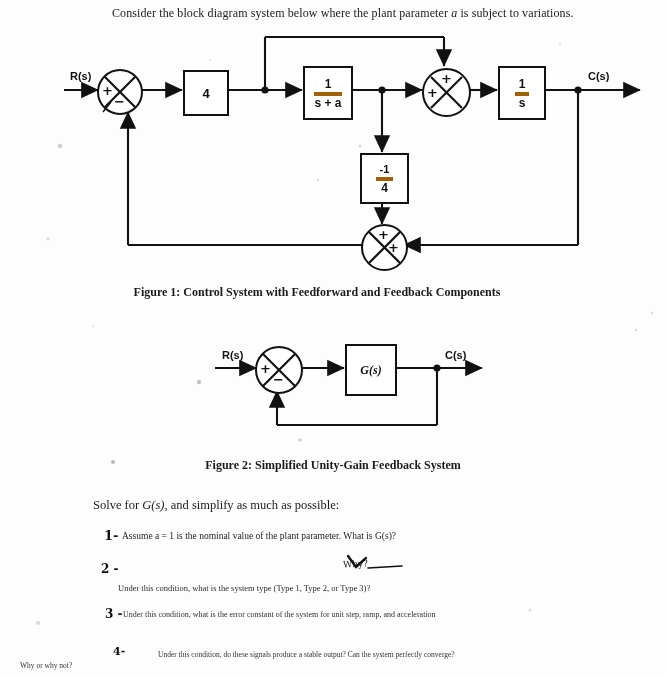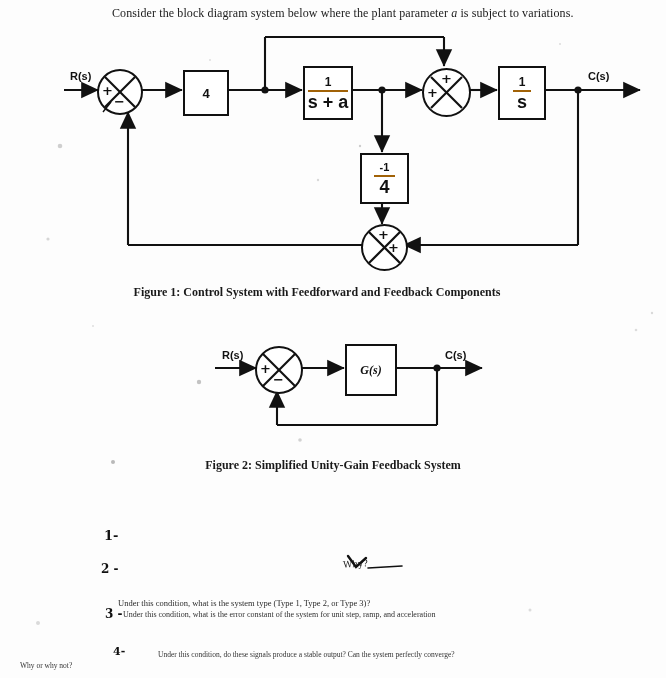--- a/index.html
+++ b/index.html
@@ -36,21 +36,21 @@
     color:#101010;
   }
   .qitem{
     position:absolute;
     font-family:"Liberation Serif", serif;
     color:#2a2a2a;
     white-space:nowrap;
   }
   #q1{left:122px;top:531px;font-size:9.5px;color:#232323;}
   #q1num{left:104px;top:528px;font-size:13px;}
-  #q2{left:118px;top:598px;font-size:8.5px;color:#2b2b2b;}
+  #q2{left:118px;top:583px;font-size:8.5px;color:#2b2b2b;}
   #q2num{left:101px;top:562px;font-size:12px;}
   #q2why{left:343px;top:559px;font-size:9px;font-family:"DejaVu Serif",serif;color:#1c1c1c;transform:rotate(-4deg);}
   #q3{left:123px;top:610px;font-size:8px;color:#303030;}
   #q3num{left:105px;top:607px;font-size:12px;}
   #q4{left:130px;top:650px;font-size:7.5px;color:#333;padding-left:28px;}
   #q4num{left:113px;top:645px;font-size:11px;}
   #q4b{left:20px;top:661px;font-size:7.5px;color:#343434;}
 
   
   .diagram{position:absolute;left:0;top:0;width:666px;height:678px;pointer-events:none;}
@@ -58,21 +58,21 @@
     position:absolute;
     border:2px solid #111;
     background:#fff;
     display:flex;align-items:center;justify-content:center;
     font-family:"Liberation Sans", sans-serif;
     font-weight:700;
     color:#111;
   }
   .frac{display:flex;flex-direction:column;align-items:center;line-height:1;}
   .frac .num{font-size:12px;}
-  .frac .den{font-size:18px;border-top:2px solid #a16207;padding-top:1px;margin-top:1px;}
+  .frac .den{font-size:12px;border-top:4px solid #a16207;padding-top:1px;margin-top:1px;}
   .frac .num{padding-bottom:1px;}
 
   .sum{
     position:absolute;
     border:2.5px solid #111;
     border-radius:50%;
     background:#fff;
   }
   .sum .slash{position:absolute;left:0;top:0;width:100%;height:100%;}
   .sgn{
@@ -250,22 +250,26 @@
     <span class="sgn" style="left:3px;top:14px;">+</span>
     <span class="sgn" style="left:16px;top:25px;">−</span>
   </div>
 
   <div class="blk" style="left:345px;top:344px;width:48px;height:48px;font-size:12px;font-family:'Liberation Serif',serif;font-style:italic;">
     <span>G(s)</span>
   </div>
 
   <div class="prose" id="fig2-caption">Figure 2: Simplified Unity-Gain Feedback System</div>
 
+  <div class="prose" id="solve-text">
+    Solve for <span class="ital">G(s)</span>, and simplify as much as possible:
+  </div>
 
   <div class="qnum" id="q1num">1-</div>
+  <div class="qitem" id="q1">Assume a = 1 is the nominal value of the plant parameter. What is G(s)?</div>
 
   <div class="qnum" id="q2num">2 -</div>
   <div class="qitem" id="q2">Under this condition, what is the system type (Type 1, Type 2, or Type 3)?</div>
   <div class="qitem" id="q2why">Why?</div>
   <svg style="position:absolute;left:340px;top:552px;" width="70" height="22">
     <path d="M8,4 L16,15 L26,6" stroke="#111" stroke-width="2.4" fill="none" stroke-linecap="round"></path>
     <path d="M28,16 L62,14" stroke="#111" stroke-width="1.6" fill="none" stroke-linecap="round"></path>
   </svg>
 
   <div class="qnum" id="q3num">3 -</div>

